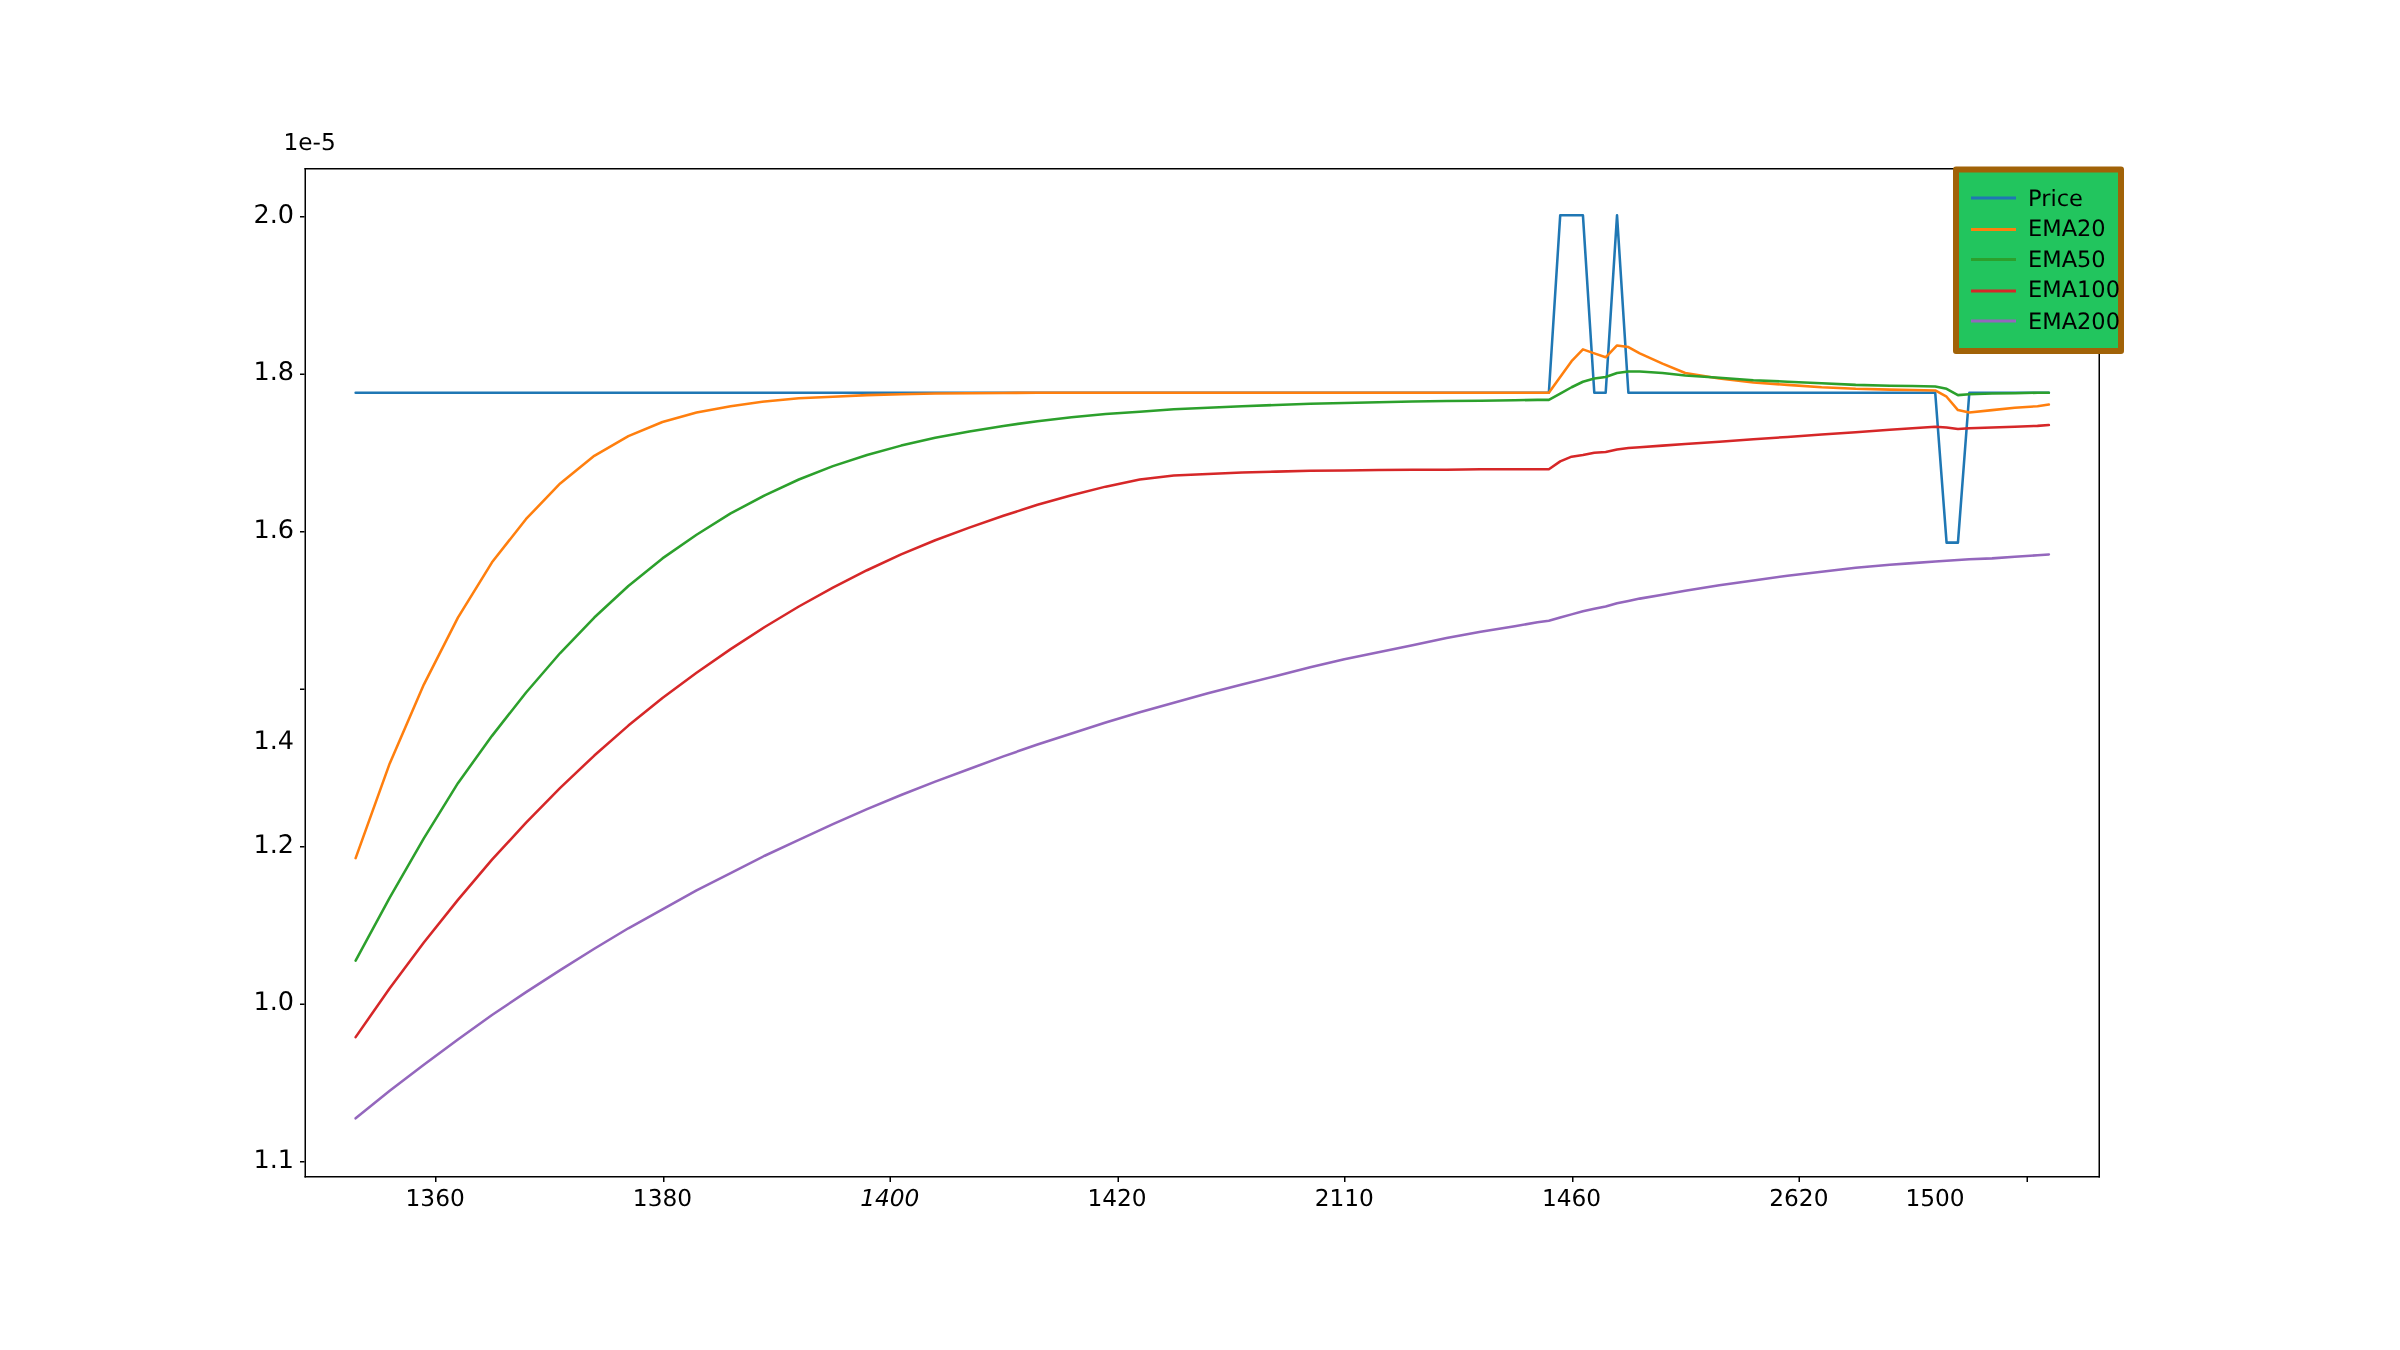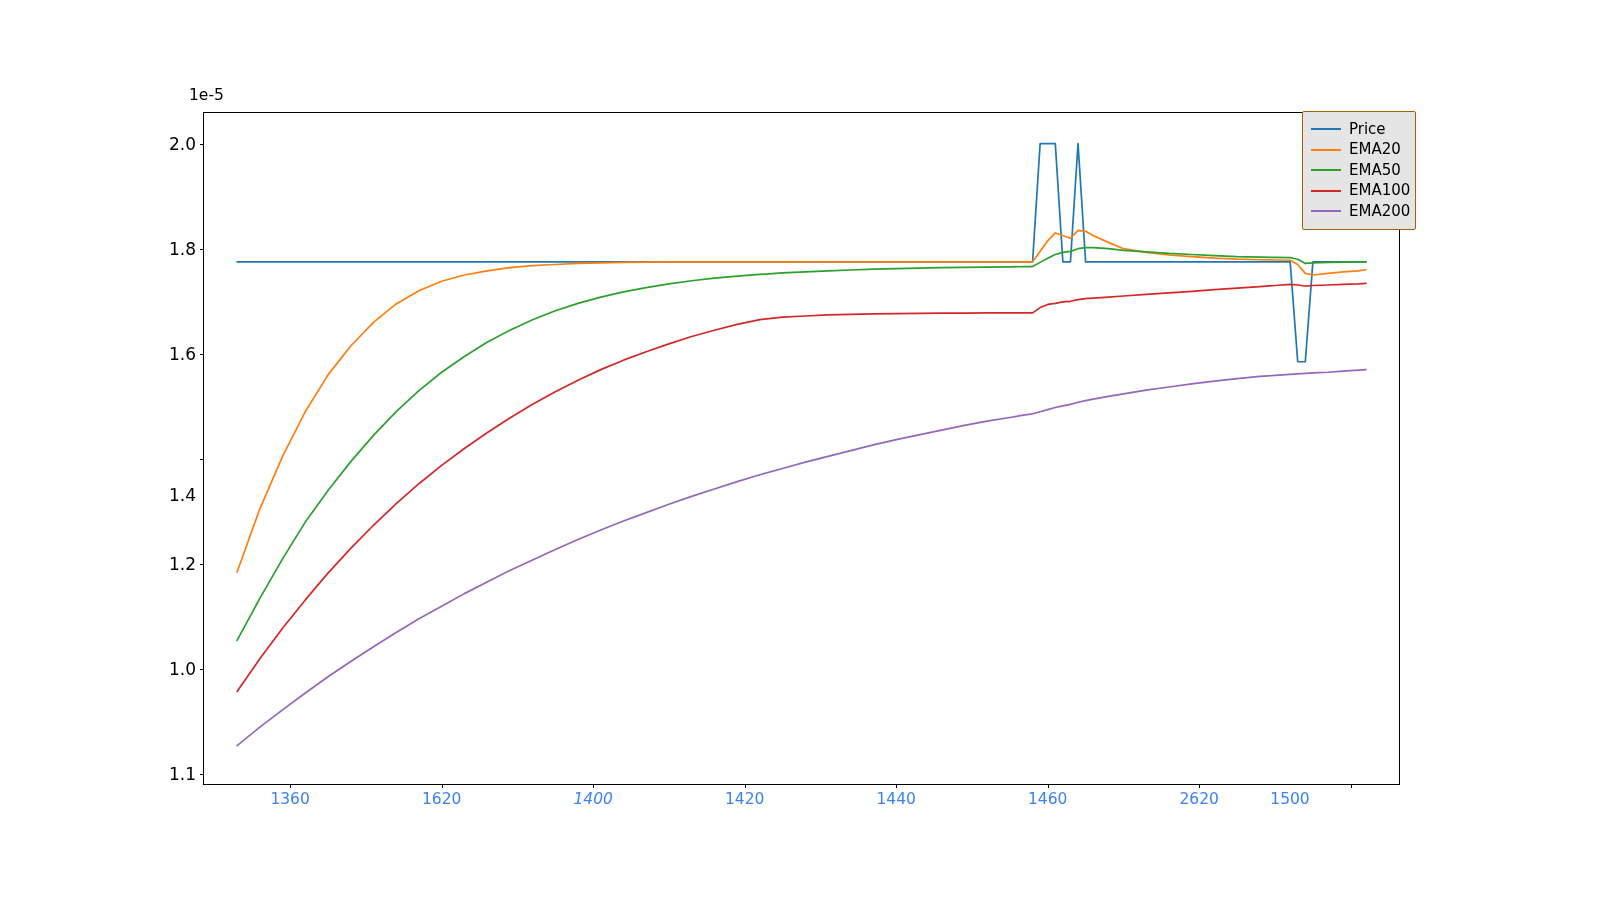--- a/index.html
+++ b/index.html
@@ -59,42 +59,42 @@
     font-size: 17px;
     color: #000000;
     white-space: nowrap;
     line-height: 1;
   }
   .xtick-label {
     position: absolute;
     top: 680px;
     transform: translateX(-50%);
     font-size: 15.5px;
-    color: #3b82f6;
+    color: #000000;
     white-space: nowrap;
     line-height: 1;
   }
 
   #offset-text {
     position: absolute;
     left: -14px;
     top: -26px;
     font-size: 15.5px;
     color: #000000;
     white-space: nowrap;
   }
 
   #legend {
     position: absolute;
     left: 1099px;
     top: -1px;
     width: 114px;
     box-sizing: border-box;
-    background: #e5e5e5;
-    border: 1px solid #a16207;
+    background: #22c55e;
+    border: 4px solid #a16207;
     border-radius: 2px;
     padding: 7px 8px 7px 8px;
   }
   .legend-row {
     display: flex;
     align-items: center;
     height: 20.5px;
   }
   .legend-swatch {
     width: 30px;
@@ -137,27 +137,27 @@
         <div class="ytick-label" style="top: 241.859px;">1.6</div>
         <div class="tick-mark ytick-mark" style="top: 136.703px;"></div>
         <div class="ytick-label" style="top: 136.703px;">1.8</div>
         <div class="tick-mark ytick-mark" style="top: 31.5469px;"></div>
         <div class="ytick-label" style="top: 31.5469px;">2.0</div>
       </div>
     <div id="xtick-container">
         <div class="tick-mark xtick-mark" style="left: 87.1234px;"></div>
         <div class="xtick-label" style="left: 87.1234px;">1360</div>
         <div class="tick-mark xtick-mark" style="left: 238.642px;"></div>
-        <div class="xtick-label" style="left: 238.642px;">1620</div>
+        <div class="xtick-label" style="left: 238.642px;">1380</div>
         <div class="tick-mark xtick-mark" style="left: 390.161px;"></div>
         <div class="xtick-label" style="left: 390.161px; font-style: italic;">1400</div>
         <div class="tick-mark xtick-mark" style="left: 541.68px;"></div>
         <div class="xtick-label" style="left: 541.68px;">1420</div>
         <div class="tick-mark xtick-mark" style="left: 693.199px;"></div>
-        <div class="xtick-label" style="left: 693.199px;">1440</div>
+        <div class="xtick-label" style="left: 693.199px;">2110</div>
         <div class="tick-mark xtick-mark" style="left: 844.718px;"></div>
         <div class="xtick-label" style="left: 844.718px;">1460</div>
         <div class="tick-mark xtick-mark" style="left: 996.237px;"></div>
         <div class="xtick-label" style="left: 996.237px;">2620</div>
         <div class="tick-mark xtick-mark" style="left: 1147.76px;"></div>
         <div class="xtick-label" style="left: 1087px; text-align: center;">1500</div>
       </div>
 
     <svg id="plot-svg" viewBox="0 0 1197 673" preserveAspectRatio="none">
       <g id="series-group">

